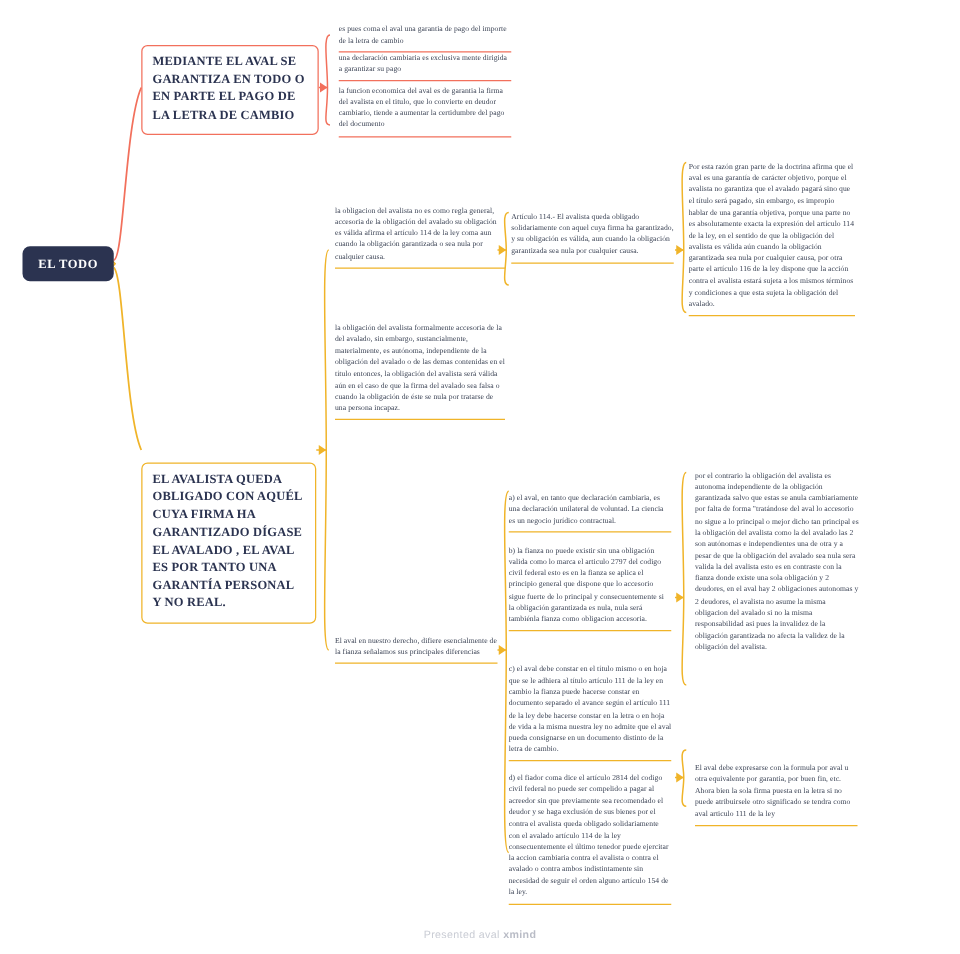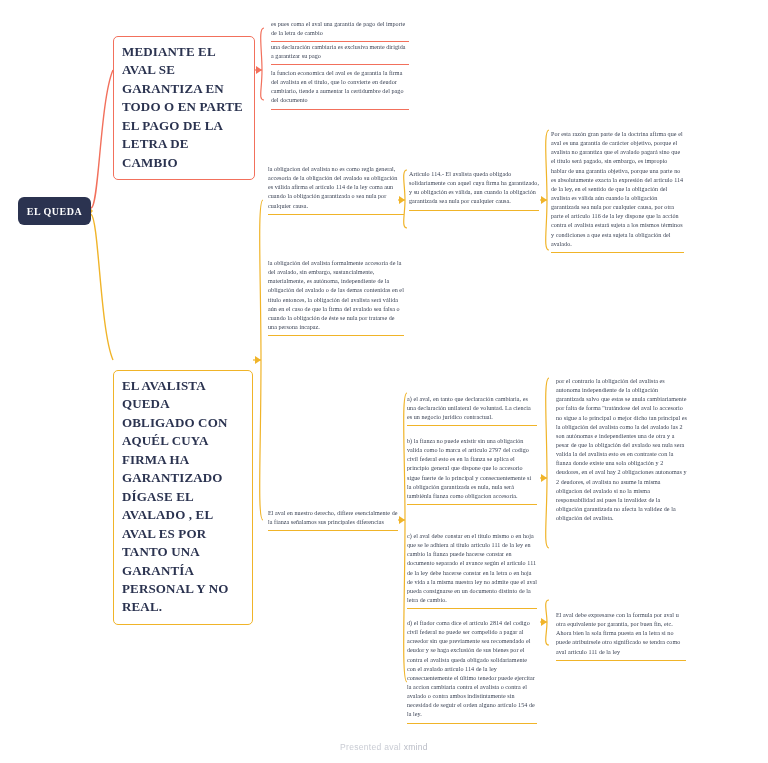--- a/index.html
+++ b/index.html
@@ -42,21 +42,21 @@
     line-height: 1.1;
   }
 
   
   .branch-box {
     position: absolute;
     border: 1.4px solid #f2705c;
     border-radius: 5px;
     padding: 6px 8px 7px 8px;
     font-family: "Liberation Serif", serif;
-    font-size: 13px;
+    font-size: 10px;
     font-weight: bold;
     color: #2b3350;
     line-height: 1.42;
     letter-spacing: 0.15px;
     background: #ffffff;
   }
   .branch-box.yellow { border-color: #f0b429; margin-top: 48px; }
 
   #branch-1 { left: 113px; top: 36px;  width: 142px; }
   #branch-2 { left: 113px; top: 322px; width: 140px; }
@@ -82,21 +82,21 @@
     left: 0; right: 0;
     top: 742px;
     text-align: center;
     font-family: "Liberation Sans", sans-serif;
     font-size: 8.5px;
     color: #c9ccd4;
     letter-spacing: 0.3px;
   }
   .watermark .brand {
     color: #b9bcc6;
-    font-weight: normal;
+    font-weight: bold;
   }
 </style>
 </head>
 <body>
 
 <div id="canvas">
 
   <svg class="connectors" viewBox="0 0 768 763">
 
     <path d="M 91 208 C 99 208, 100 100, 113 70" stroke="#f2705c" stroke-width="1.4" fill="none"></path>
@@ -127,21 +127,21 @@
 
     <path d="M 540 478 L 547 478" stroke="#f0b429" stroke-width="1.2" fill="none"></path>
     <path d="M 547 478 L 541 474 L 541 482 Z" fill="#f0b429"></path>
     <path d="M 549 378 C 543 378, 547 425, 547 478 C 547 520, 543 548, 549 548" stroke="#f0b429" stroke-width="1.2" fill="none"></path>
 
     <path d="M 540 622 L 547 622" stroke="#f0b429" stroke-width="1.2" fill="none"></path>
     <path d="M 547 622 L 541 618 L 541 626 Z" fill="#f0b429"></path>
     <path d="M 549 600 C 543 600, 547 612, 547 622 C 547 634, 543 645, 549 645" stroke="#f0b429" stroke-width="1.2" fill="none"></path>
   </svg>
 
-  <div class="root-node">EL QUEDA</div>
+  <div class="root-node">EL TODO</div>
 
   <div class="branch-box" id="branch-1">MEDIANTE EL AVAL SE GARANTIZA EN TODO O EN PARTE EL PAGO DE LA LETRA DE CAMBIO</div>
 
   <div class="topic" style="left:271px; top:20px;  width:138px;">es pues coma el aval una garantia de pago del importe de la letra de cambio</div>
 
   <div class="topic" style="left:271px; top:43px;  width:138px;">una declaración cambiaria es exclusiva mente dirigida a garantizar su pago</div>
 
   <div class="topic" style="left:271px; top:69px;  width:138px;">la funcion economica del aval es de garantia la firma del avalista en el titulo, que lo convierte en deudor cambiario, tiende a aumentar la certidumbre del pago del documento</div>
 
   <div class="branch-box yellow" id="branch-2">EL AVALISTA QUEDA OBLIGADO CON AQUÉL CUYA FIRMA HA GARANTIZADO DÍGASE EL AVALADO , EL AVAL ES POR TANTO UNA GARANTÍA PERSONAL Y NO REAL.</div>

